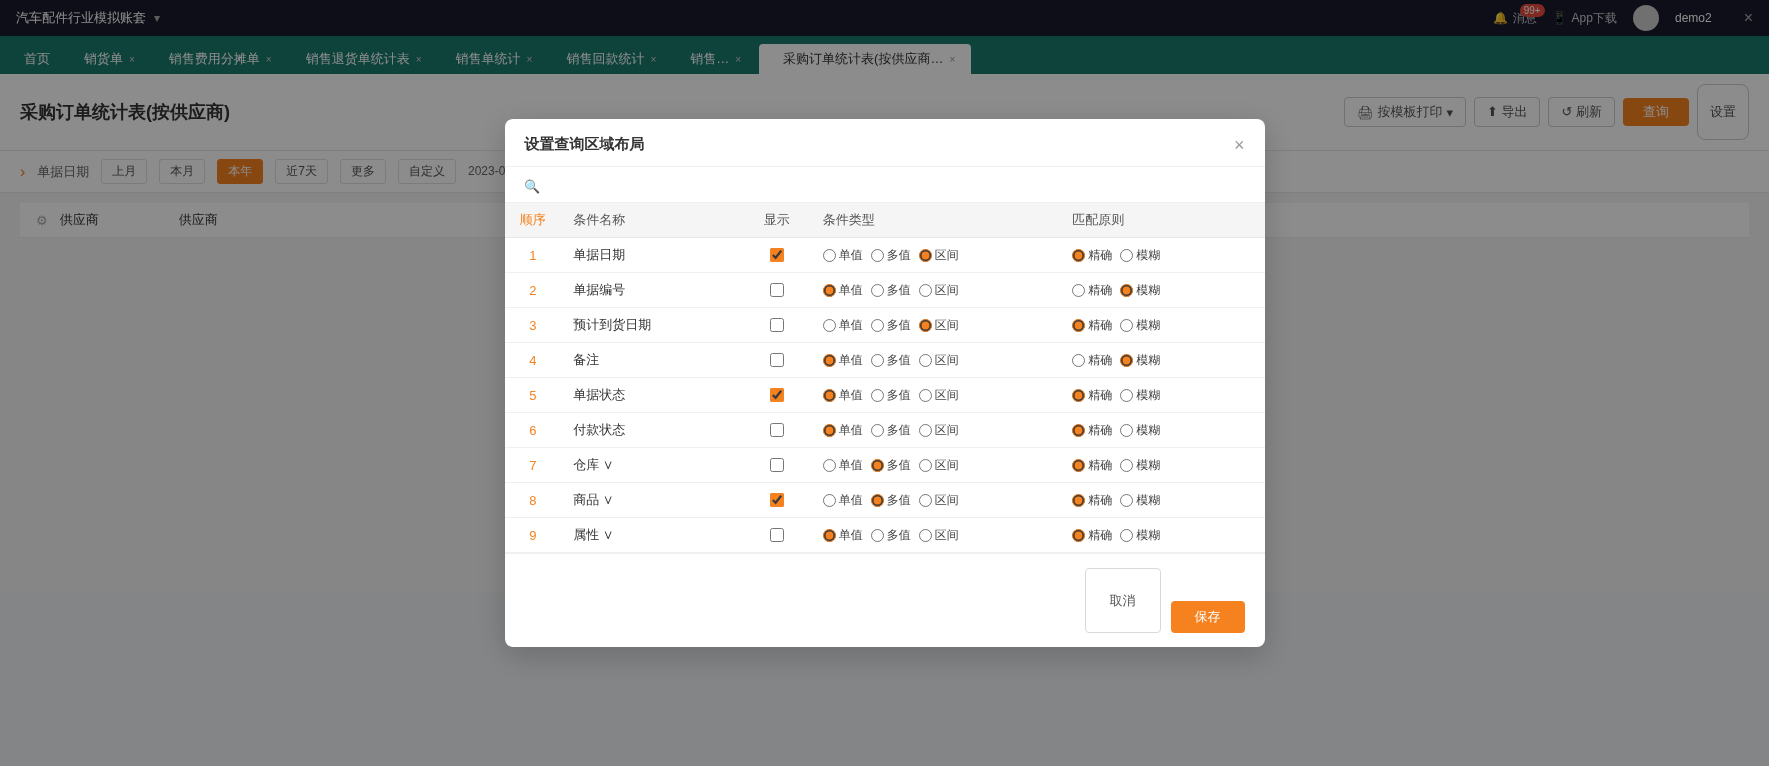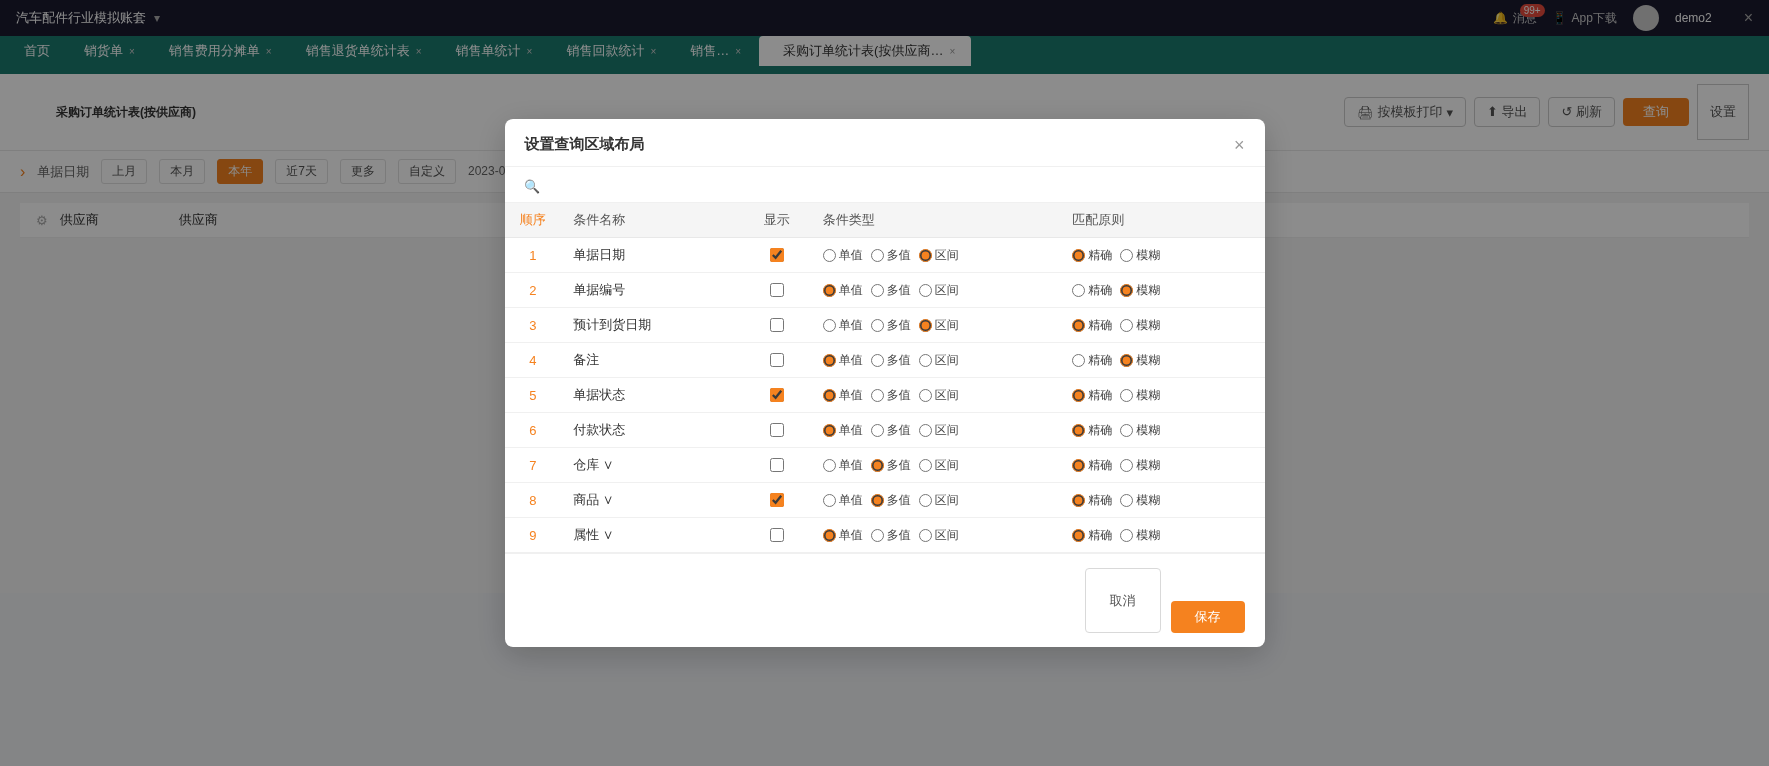--- a/index.html
+++ b/index.html
@@ -38,21 +38,21 @@
       top: -6px;
       right: -8px;
     }
     .topbar-close { color: #aaa; cursor: pointer; font-size: 16px; margin-left: 16px; }
 
     
     .navtabs {
       background: #1a7a6e;
       height: 38px;
       display: flex;
-      align-items: flex-start;
+      align-items: flex-end;
       padding: 0 8px;
       gap: 2px;
     }
     .navtab {
       padding: 6px 16px;
       border-radius: 4px 4px 0 0;
       color: #fff;
       font-size: 13px;
       cursor: pointer;
       display: flex;
@@ -71,21 +71,21 @@
 
     
     .page-header {
       background: #fff;
       padding: 10px 20px;
       display: flex;
       align-items: center;
       justify-content: space-between;
       border-bottom: 1px solid #e8e8e8;
     }
-    .page-title { font-size: 12px; font-weight: bold; color: #333; margin-left: 36px; }
+    .page-title { font-size: 18px; font-weight: bold; color: #333; }
     .header-actions { display: flex; align-items: center; gap: 8px; }
     .btn-print {
       background: none;
       border: 1px solid #ccc;
       border-radius: 4px;
       padding: 5px 12px;
       cursor: pointer;
       font-size: 13px;
       color: #555;
       display: flex;
@@ -115,21 +115,21 @@
       border: none;
       border-radius: 4px;
       padding: 5px 20px;
       cursor: pointer;
       font-size: 13px;
       color: #fff;
     }
     .btn-settings {
       background: none;
       border: 1px solid #ccc;
-      border-radius: 0;
+      border-radius: 8px;
       padding: 18px 12px;
       cursor: pointer;
       font-size: 13px;
       color: #555;
       text-align: right;
     }
 
     
     .filter-bar {
       background: #fff;

